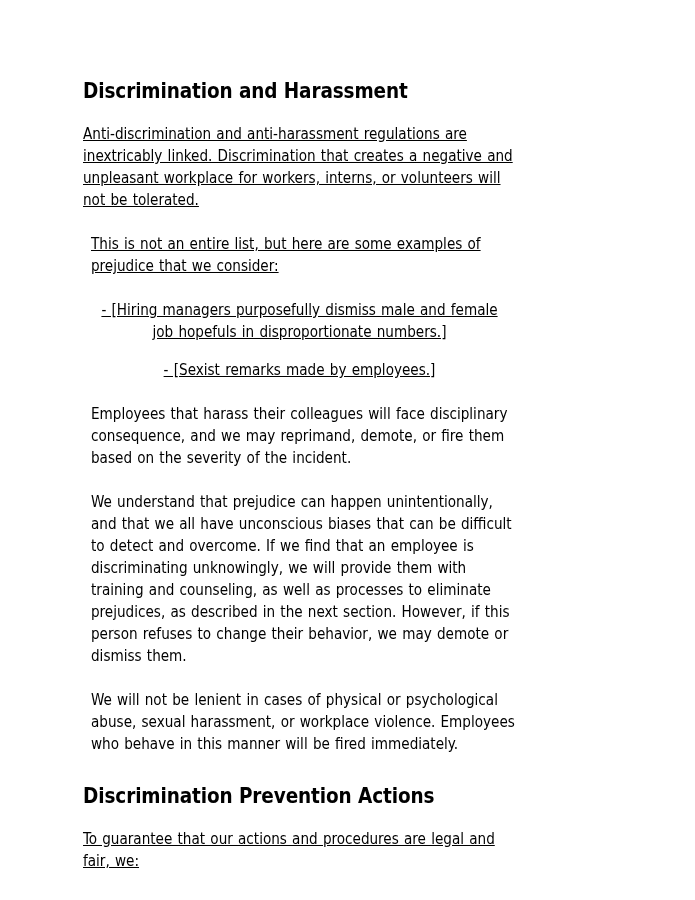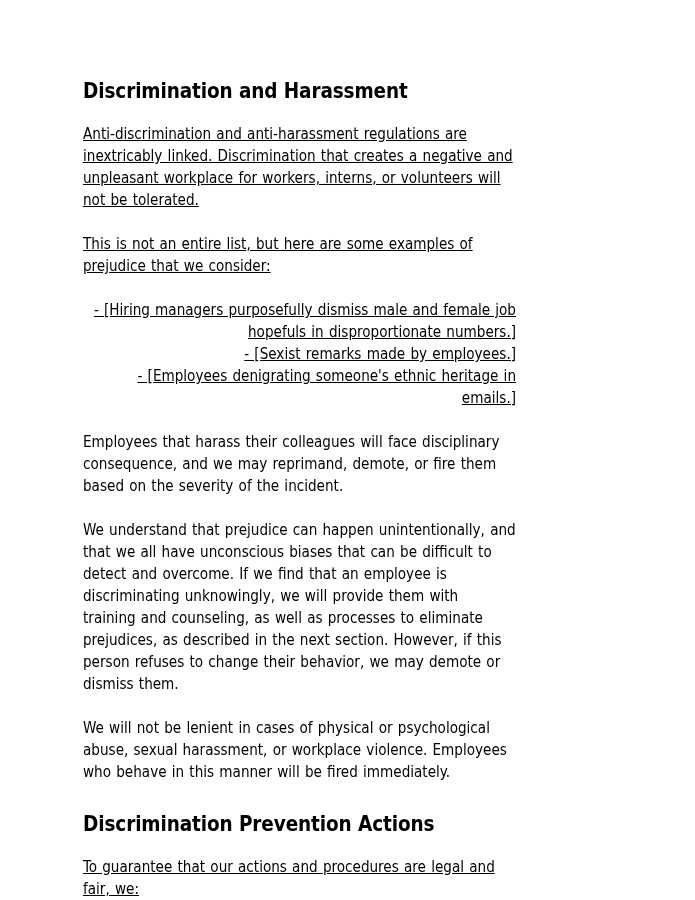--- a/index.html
+++ b/index.html
@@ -45,54 +45,54 @@
     padding: 0;
     text-align: left;
     word-spacing: 0.9px;
     max-width: 514px;
   }
   .para.gap-after-heading {
     margin-top: 19px;
   }
   .para.gap {
     margin-top: 22px;
+    margin-left: 8px;
   }
   .list-block {
     font-size: 15.1px;
     line-height: 22px;
     margin: 22px 0 0 0;
     padding: 0;
     list-style: none;
     max-width: 520px;
   }
   .list-block li {
-    margin: 0;
+    margin: 16px;
     padding: 0;
-    text-align: right;
+    text-align: center;
     word-spacing: 0.9px;
   }
   .w-narrow { max-width: 498px; text-decoration: underline; }
   .w-mid    { max-width: 512px; }
   .w-wide   { max-width: 518px; }
 </style>
 </head>
 <body>
 
 <div class="page">
 
   <h1 class="doc-heading h-first">Discrimination and Harassment</h1>
 
   <p class="para gap-after-heading w-narrow">Anti-discrimination and anti-harassment regulations are inextricably linked. Discrimination that creates a negative and unpleasant workplace for workers, interns, or volunteers will not be tolerated.</p>
 
   <p class="para gap w-narrow">This is not an entire list, but here are some examples of prejudice that we consider:</p>
 
   <ul class="list-block">
     <li class="w-narrow">- [Hiring managers purposefully dismiss male and female job hopefuls in disproportionate numbers.]</li>
     <li class="w-narrow">- [Sexist remarks made by employees.]</li>
-    <li class="w-narrow">- [Employees denigrating someone's ethnic heritage in emails.]</li>
   </ul>
 
   <p class="para gap w-mid">Employees that harass their colleagues will face disciplinary consequence, and we may reprimand, demote, or fire them based on the severity of the incident.</p>
 
   <p class="para gap w-mid">We understand that prejudice can happen unintentionally, and that we all have unconscious biases that can be difficult to detect and overcome. If we find that an employee is discriminating unknowingly, we will provide them with training and counseling, as well as processes to eliminate prejudices, as described in the next section. However, if this person refuses to change their behavior, we may demote or dismiss them.</p>
 
   <p class="para gap w-mid">We will not be lenient in cases of physical or psychological abuse, sexual harassment, or workplace violence. Employees who behave in this manner will be fired immediately.</p>
 
   <h1 class="doc-heading h-second">Discrimination Prevention Actions</h1>
 

